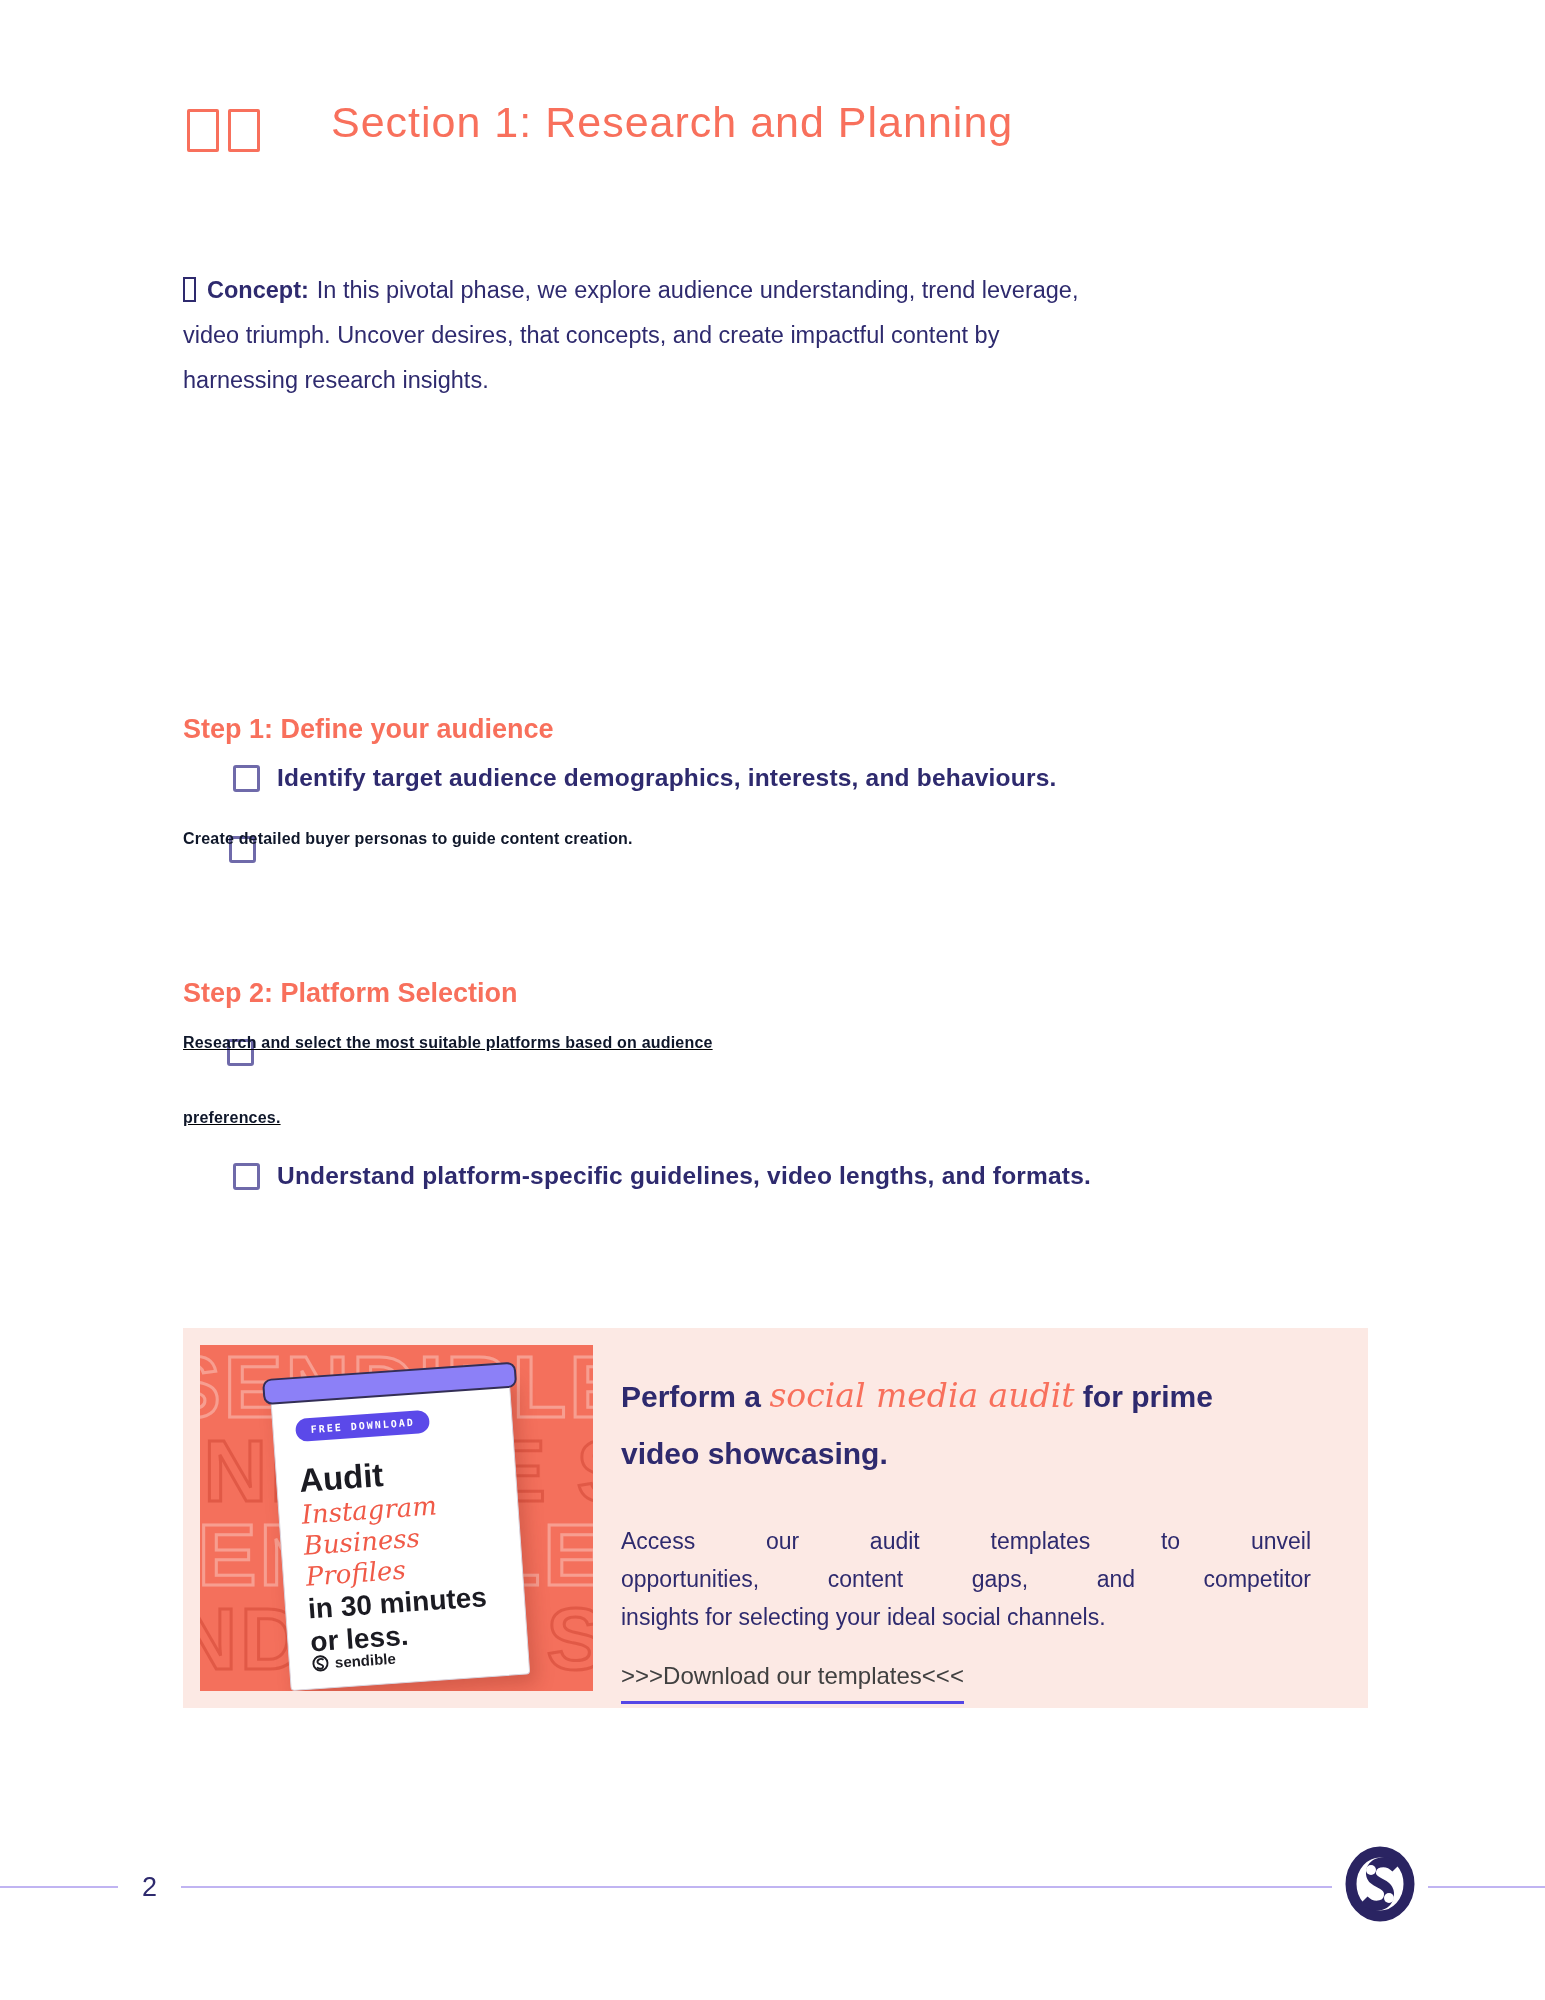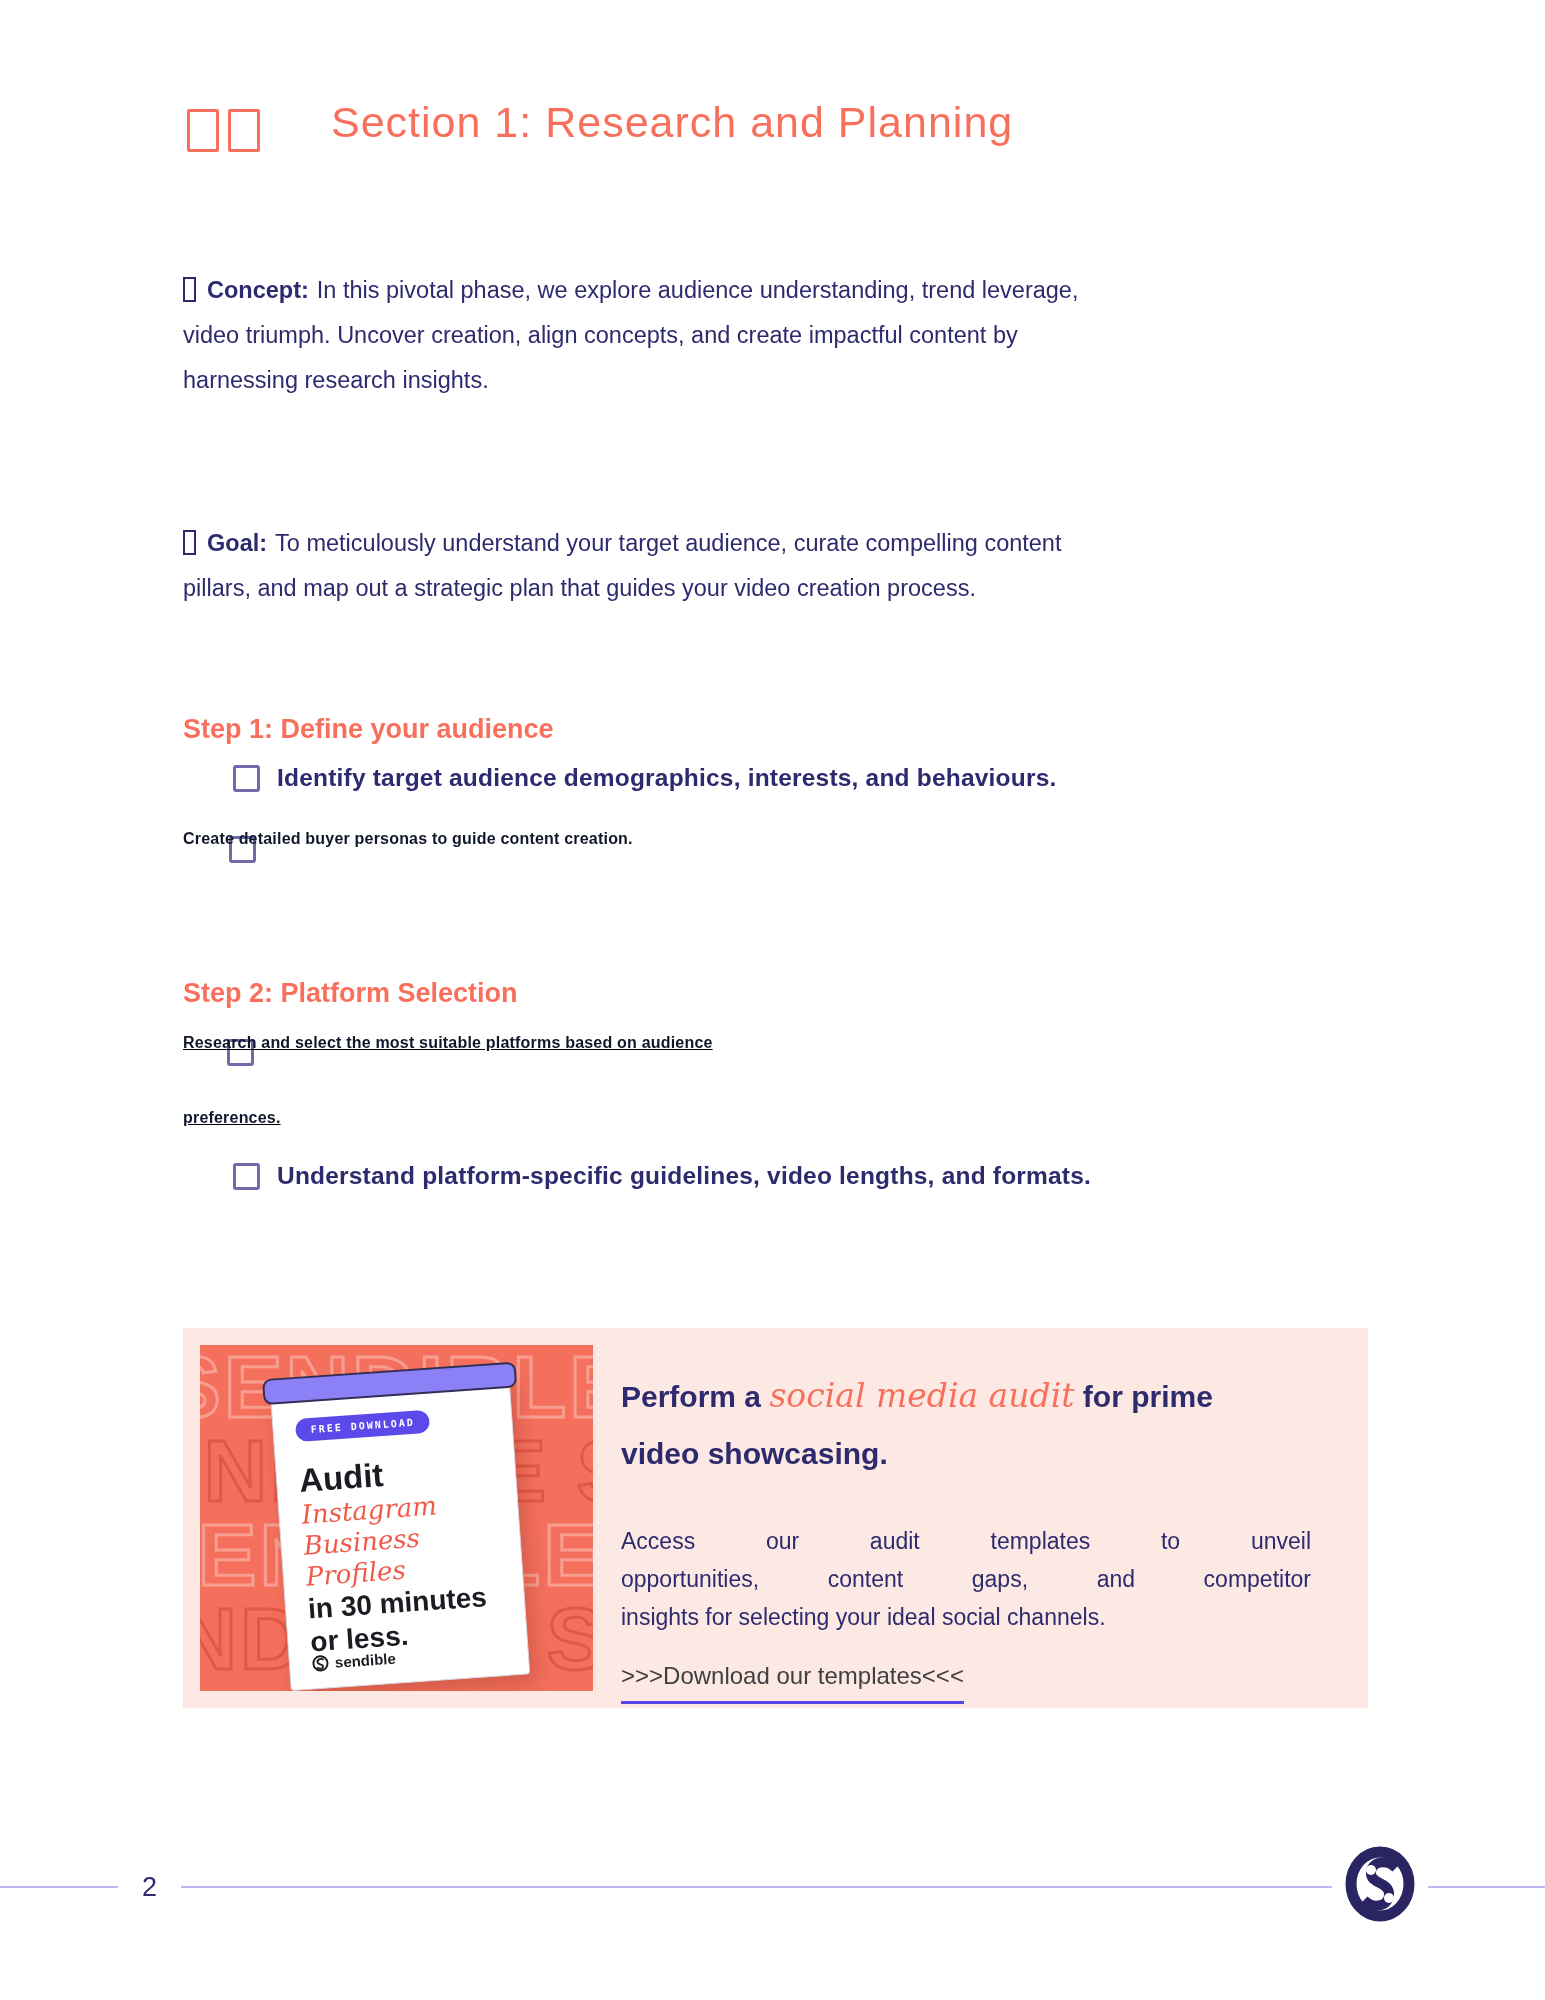--- a/index.html
+++ b/index.html
@@ -81,28 +81,24 @@
 <div class="page">
 
   <div class="title-row">
     <span class="tofu-lg"></span>
     <span class="tofu-lg"></span>
     <h1 class="doc-title">Section 1: Research and Planning</h1>
   </div>
 
   <div class="para concept">
     <div class="pline"><span class="tofu-sm"></span><span class="plabel">Concept:</span><span>In this pivotal phase, we explore audience understanding, trend leverage,</span></div>
-    <div class="pline">video triumph. Uncover creation, align concepts, and create impactful content by</div>
+    <div class="pline">video triumph. Uncover desires, that concepts, and create impactful content by</div>
     <div class="pline">harnessing research insights.</div>
   </div>
 
-  <div class="para goal">
-    <div class="pline"><span class="tofu-sm"></span><span class="plabel">Goal:</span><span>To meticulously understand your target audience, curate compelling content</span></div>
-    <div class="pline">pillars, and map out a strategic plan that guides your video creation process.</div>
-  </div>
 
   <h2 class="step-heading step-h1">Step 1: Define your audience</h2>
 
   <div class="check-item item-identify">
     <span class="cbox"></span>
     <span class="btext">Identify target audience demographics, interests, and behaviours.</span>
   </div>
 
   <div class="glitch-line item-create">
     <span class="glitch-box"></span>

